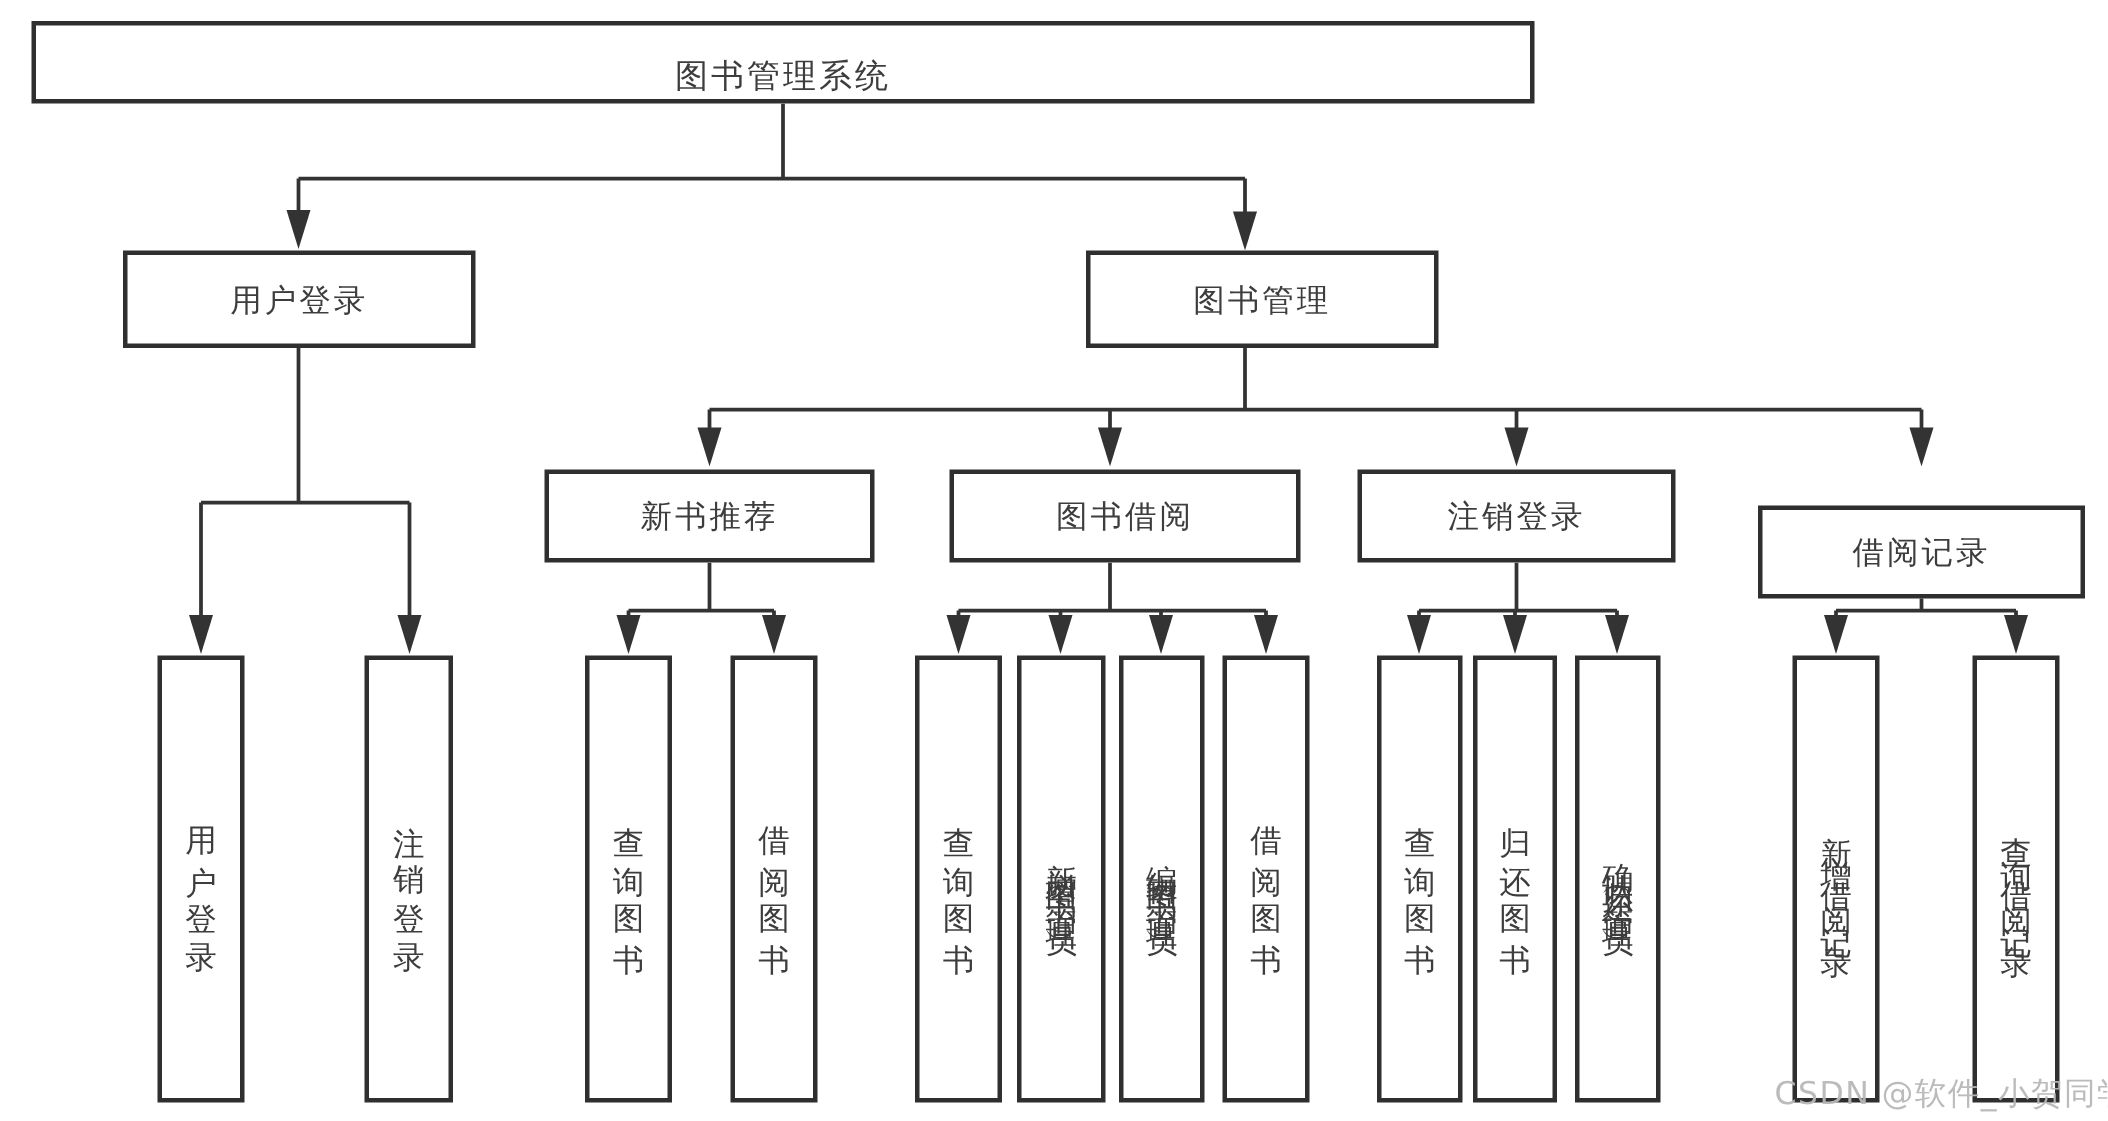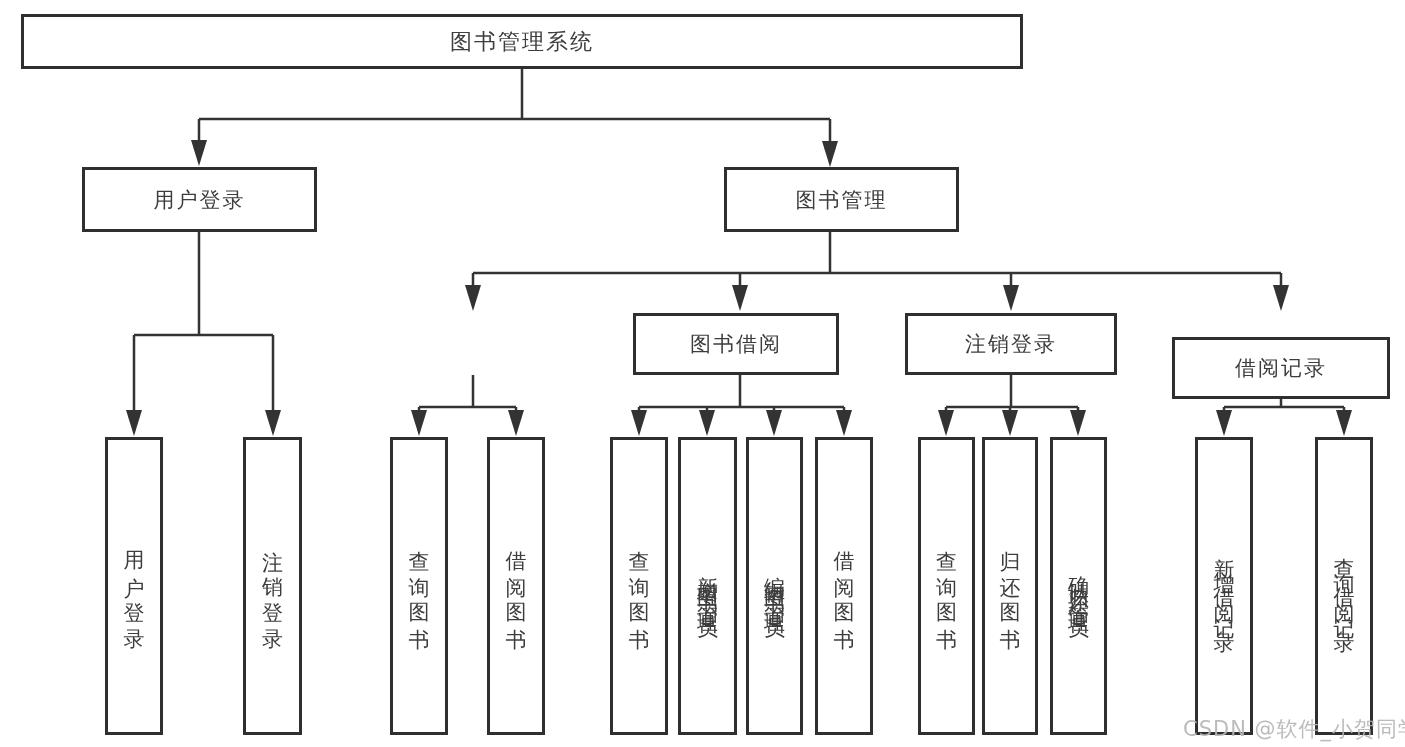--- a/index.html
+++ b/index.html
@@ -6,21 +6,21 @@
   .canvas{
     position:relative;width:1405px;height:747px;background:#ffffff;overflow:hidden;
     font-family:"DejaVu Sans","Liberation Sans",sans-serif;color:#3d3d3d;
   }
   svg.wires{position:absolute;left:0;top:0;z-index:0;}
   .node{
     position:absolute;box-sizing:border-box;border:3px solid #2f2f2f;background:#ffffff;
     display:flex;align-items:center;justify-content:center;z-index:1;
     letter-spacing:2px;
   }
-  .root{left:21px;top:14px;width:1002px;height:55px;font-size:22px;}
+  .root{left:21px;top:14px;width:1002px;height:55px;font-size:22px;align-items:flex-end;}
   .l2{top:167px;height:65px;width:235px;font-size:21px;}
   .l3{top:313px;height:62px;font-size:21px;}
   .leaf{
     top:437px;height:298px;font-size:21px;
     writing-mode:vertical-rl;text-orientation:mixed;
   }
   .v4 .vlabel{letter-spacing:26px;}
   .v6 .vlabel{letter-spacing:15px;}
   .v9 .vlabel{letter-spacing:6px;}
   .watermark{
@@ -91,21 +91,24 @@
     <span>图书管理系统</span>
   </div>
 
   <div class="node l2" style="left:82px;">
     <span>用户登录</span>
   </div>
   <div class="node l2" style="left:724px;">
     <span>图书管理</span>
   </div>
 
-  <div class="node l3" style="left:633px;width:206px;">
+  <div class="node l3" style="left:363px;width:220px;">
+    <span>新书推荐</span>
+  </div>
+  <div class="node l3" style="left:633px;width:234px;">
     <span>图书借阅</span>
   </div>
   <div class="node l3" style="left:905px;width:212px;">
     <span>注销登录</span>
   </div>
   <div class="node l3" style="left:1172px;width:218px;margin-top:24px;">
     <span>借阅记录</span>
   </div>
 
   <div class="node leaf v4" style="left:105px;width:58px;">

